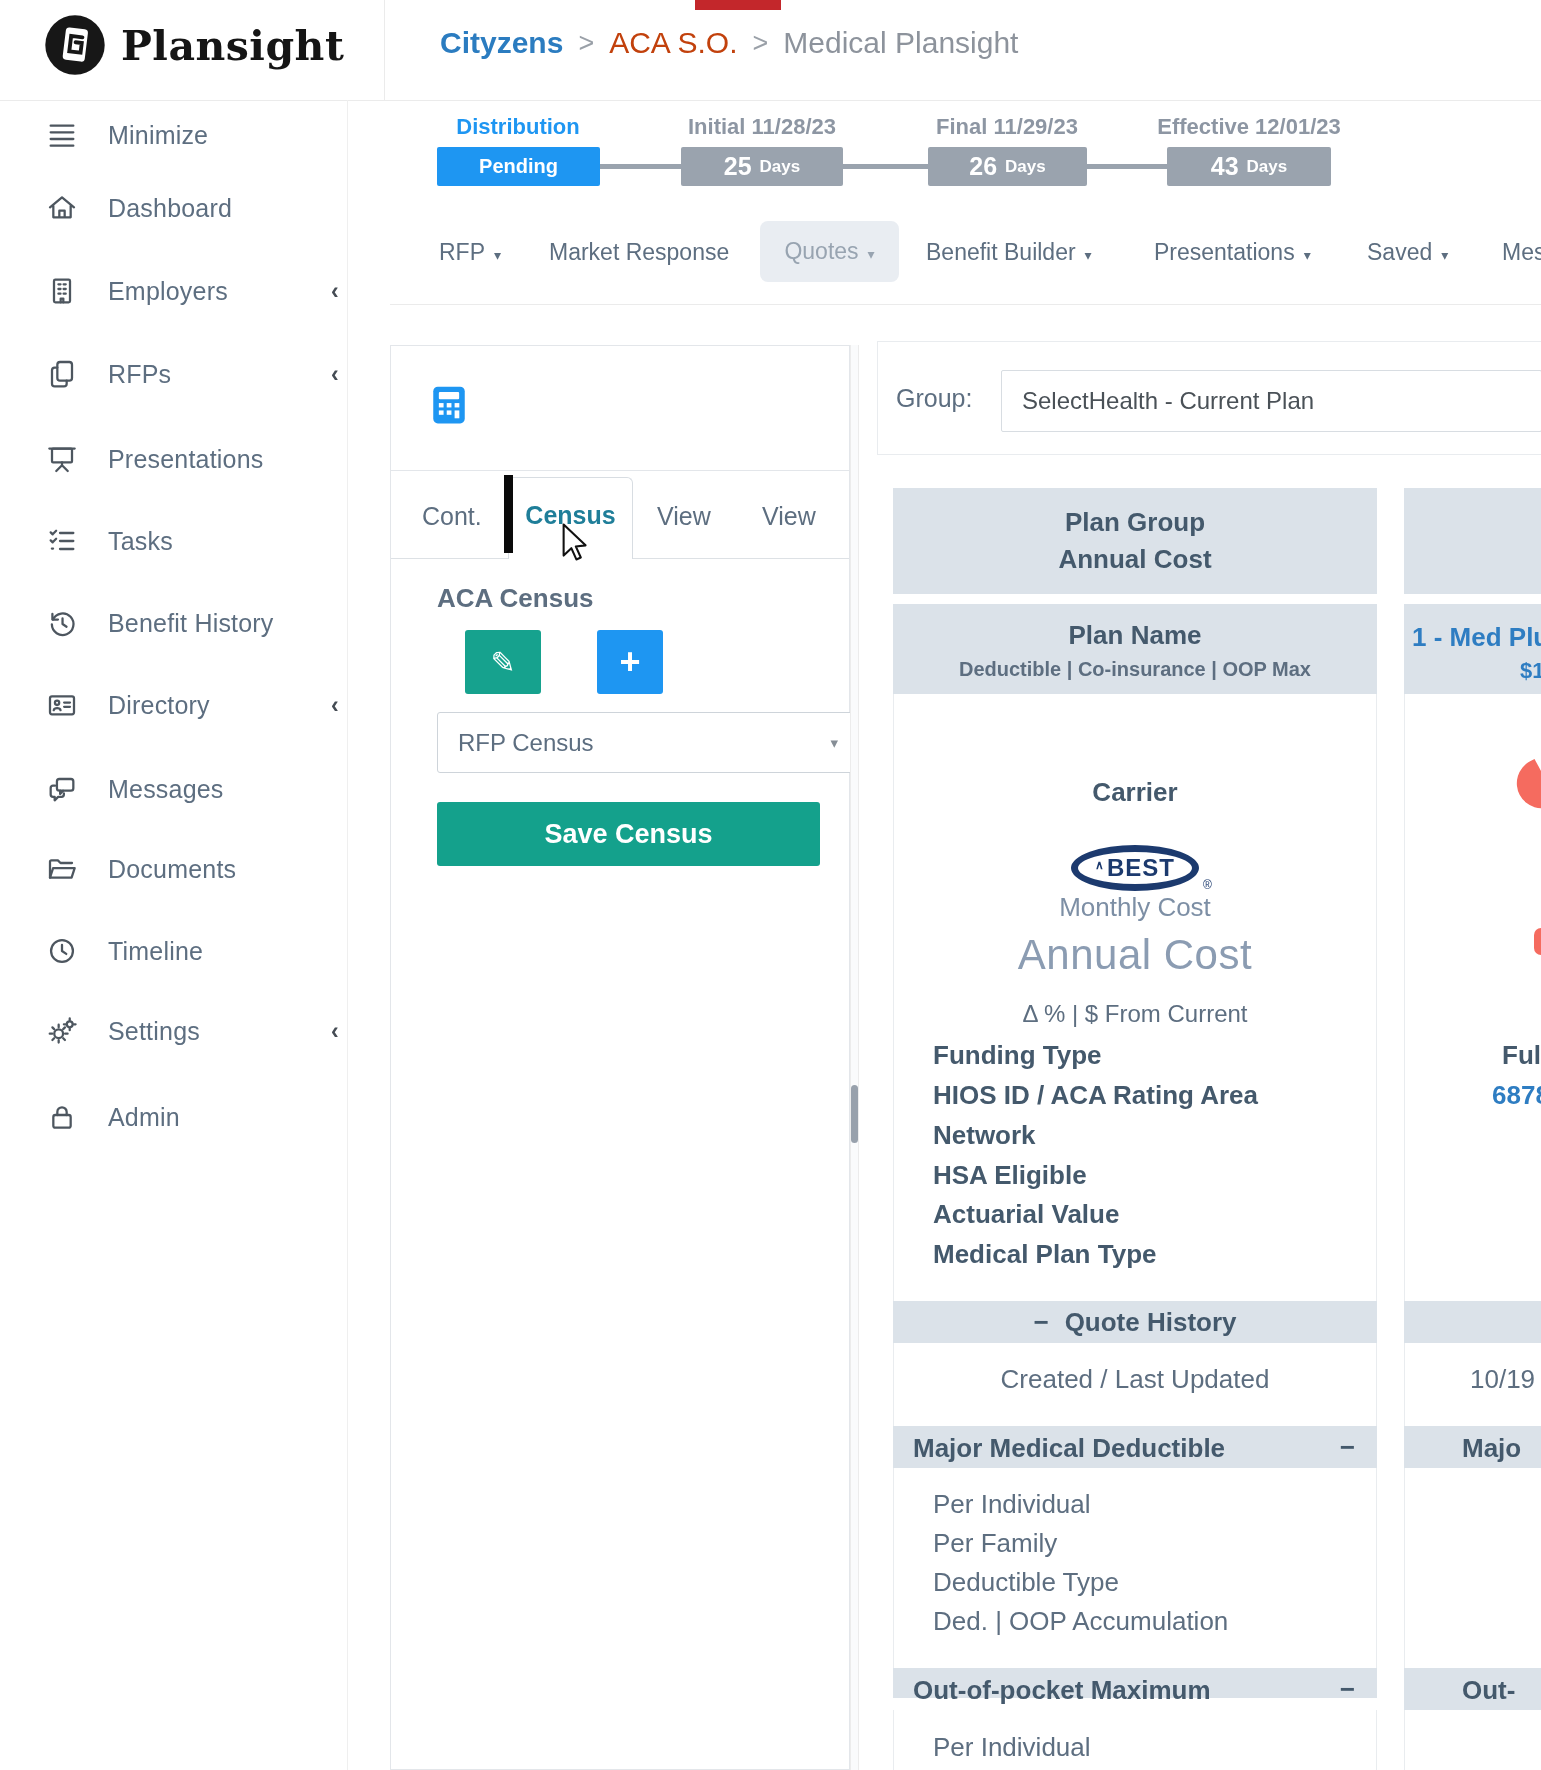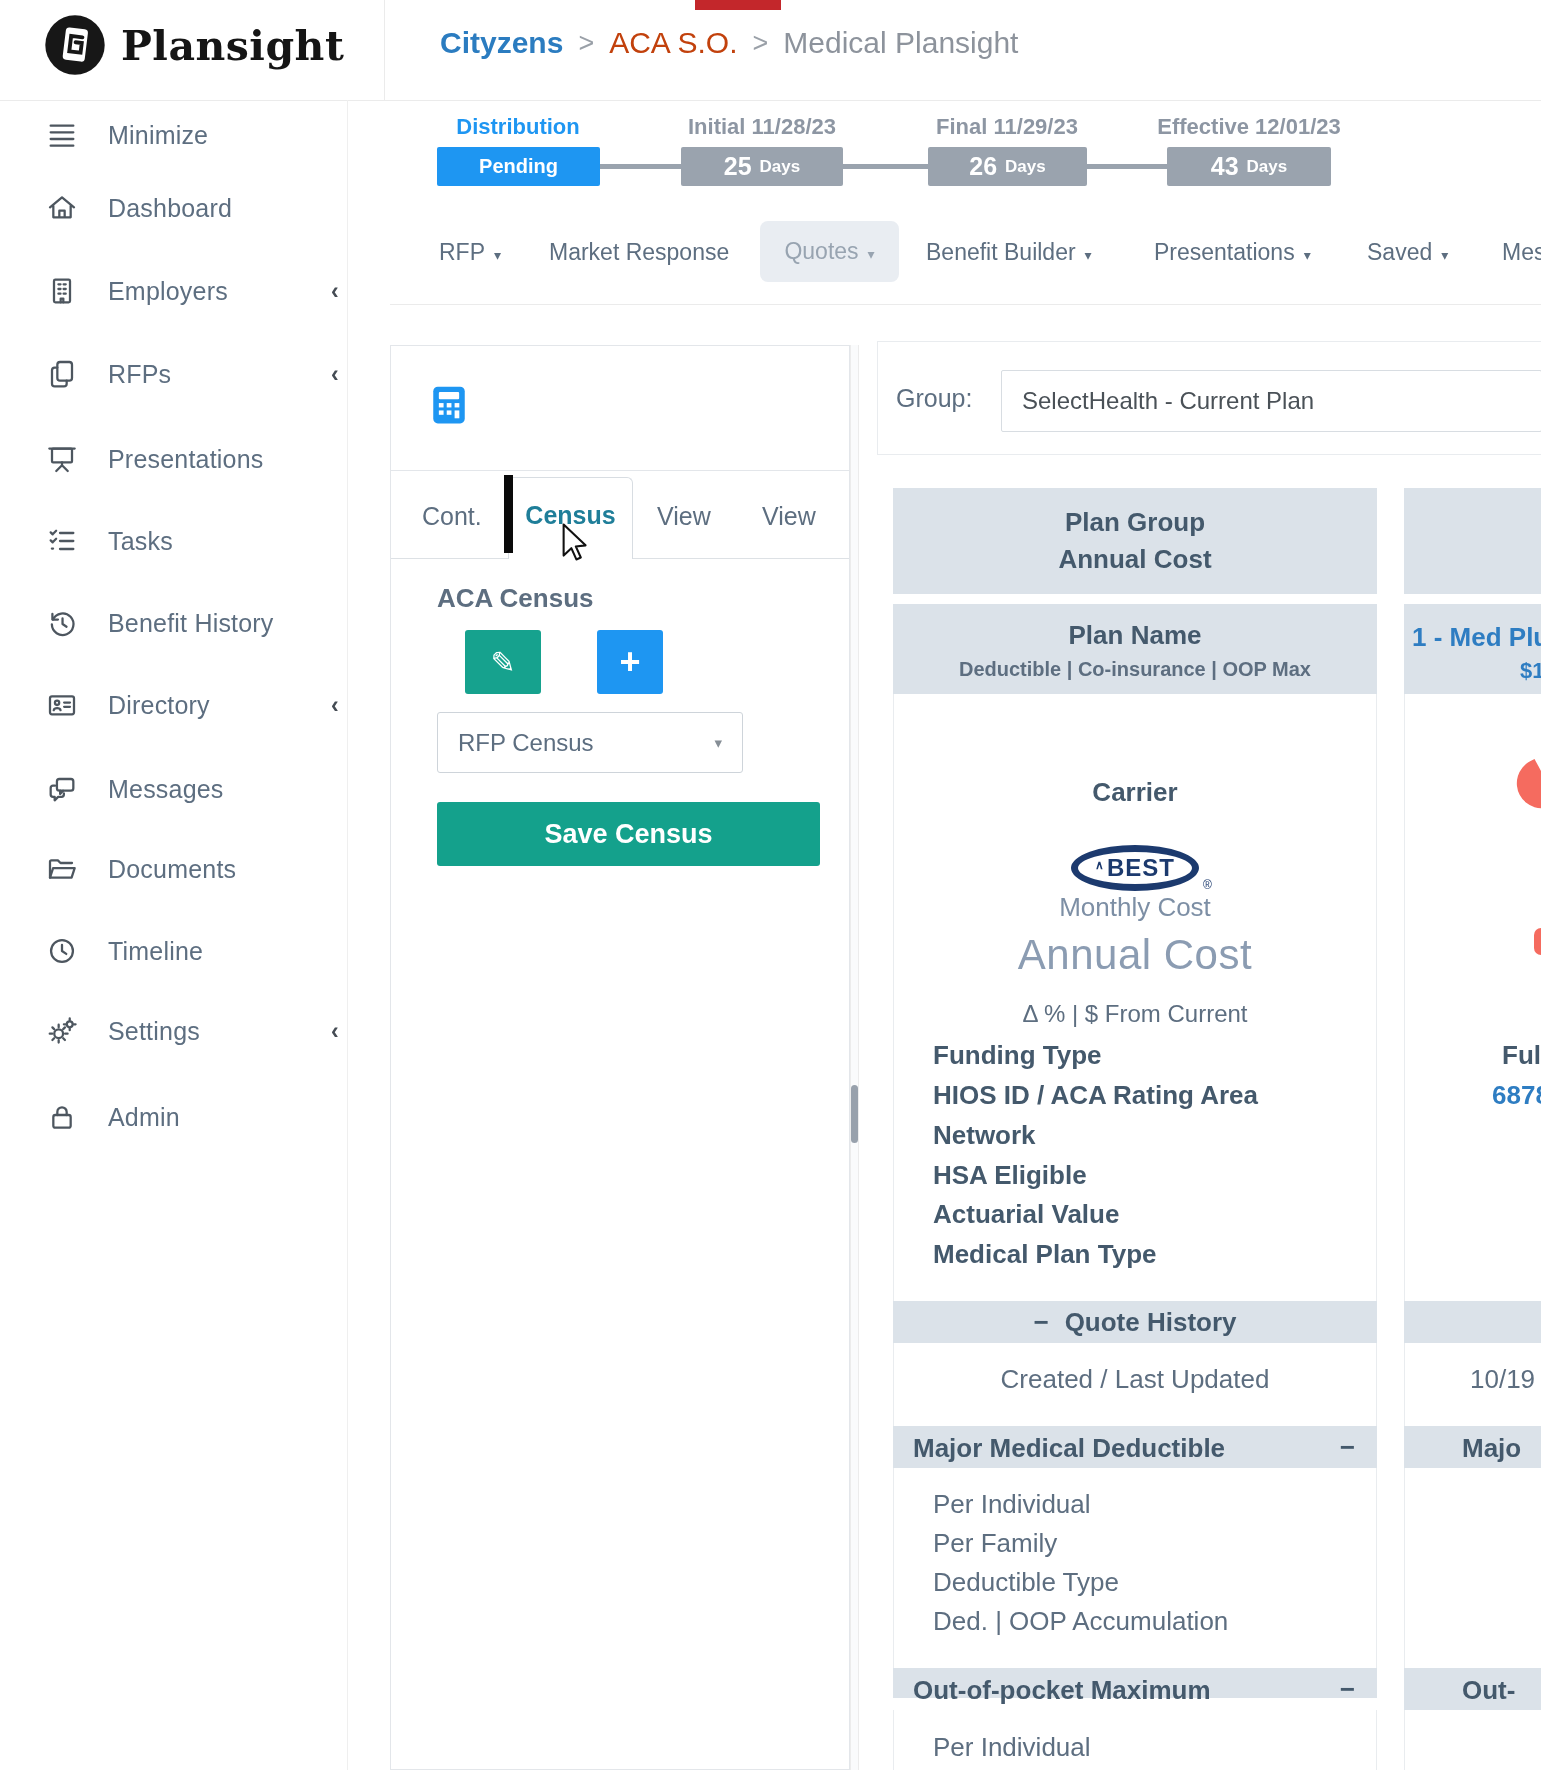--- a/index.html
+++ b/index.html
@@ -49,21 +49,21 @@
   .panel{position:absolute;left:390px;top:345px;width:460px;height:1425px;background:#fff;border:1px solid #e3e6ea;box-sizing:border-box;}
   .panel-div1{position:absolute;left:391px;top:470px;width:458px;height:1px;background:#e3e6ea;}
   .panel-div2{position:absolute;left:391px;top:558px;width:458px;height:1px;background:#dde1e5;}
   .tab{position:absolute;top:502px;font-size:25px;color:#5d6e80;cursor:pointer;}
   .tab-active-box{position:absolute;left:508px;top:477px;width:125px;height:82px;background:#fff;border:1px solid #d8dde2;border-bottom:none;border-radius:6px 6px 0 0;display:flex;align-items:flex-start;justify-content:center;padding-top:23px;box-sizing:border-box;font-size:25px;font-weight:bold;color:#1f7e99;cursor:pointer;}
   .black-bar{position:absolute;left:504px;top:475px;width:9px;height:78px;background:#0a0a0a;}
   .panel-heading{position:absolute;left:437px;top:583px;font-size:26px;font-weight:bold;color:#5d6e80;}
   .sq-btn{position:absolute;top:630px;height:64px;display:flex;align-items:center;justify-content:center;border-radius:3px;cursor:pointer;}
   .btn-pencil{left:465px;width:76px;background:#16a28e;color:#fff;font-size:30px;}
   .btn-plus{left:597px;width:66px;background:#1e96f2;color:#fff;font-size:36px;font-weight:bold;}
-  .select-box{position:absolute;left:437px;top:712px;width:306px;height:61px;border:1px solid #ced4da;border-radius:3px;box-sizing:border-box;display:flex;align-items:center;justify-content:space-between;padding:0 20px;font-size:24px;color:#5d6e80;background:#fff;cursor:pointer;}
+  .select-box{position:absolute;left:437px;top:712px;width:422px;height:61px;border:1px solid #ced4da;border-radius:3px;box-sizing:border-box;display:flex;align-items:center;justify-content:space-between;padding:0 20px;font-size:24px;color:#5d6e80;background:#fff;cursor:pointer;}
   .select-caret{font-size:15px;color:#868e96;}
   .save-btn{position:absolute;left:437px;top:802px;width:383px;height:64px;background:#14a18c;border-radius:3px;display:flex;align-items:center;justify-content:center;color:#fff;font-size:27px;font-weight:bold;cursor:pointer;}
   .scroll-track{position:absolute;left:850px;top:345px;width:9px;height:1425px;background:#fafbfc;border-left:1px solid #ececec;border-right:1px solid #ececec;box-sizing:border-box;}
   .scroll-thumb{position:absolute;left:851px;top:1085px;width:7px;height:58px;background:#98a1ac;border-radius:4px;cursor:pointer;}
   .cursor-svg{position:absolute;left:560px;top:523px;}
 
   
   .group-bar{position:absolute;left:877px;top:341px;width:664px;height:114px;background:#fff;border:1px solid #e9ecef;border-right:none;box-sizing:border-box;}
   .group-label{position:absolute;left:18px;top:42px;font-size:25px;color:#5d6e80;}
   .group-select{position:absolute;left:123px;top:28px;width:541px;height:62px;border:1px solid #d8dde2;border-radius:2px;box-sizing:border-box;display:flex;align-items:center;padding-left:20px;font-size:24px;color:#4a5157;background:#fff;cursor:pointer;}

